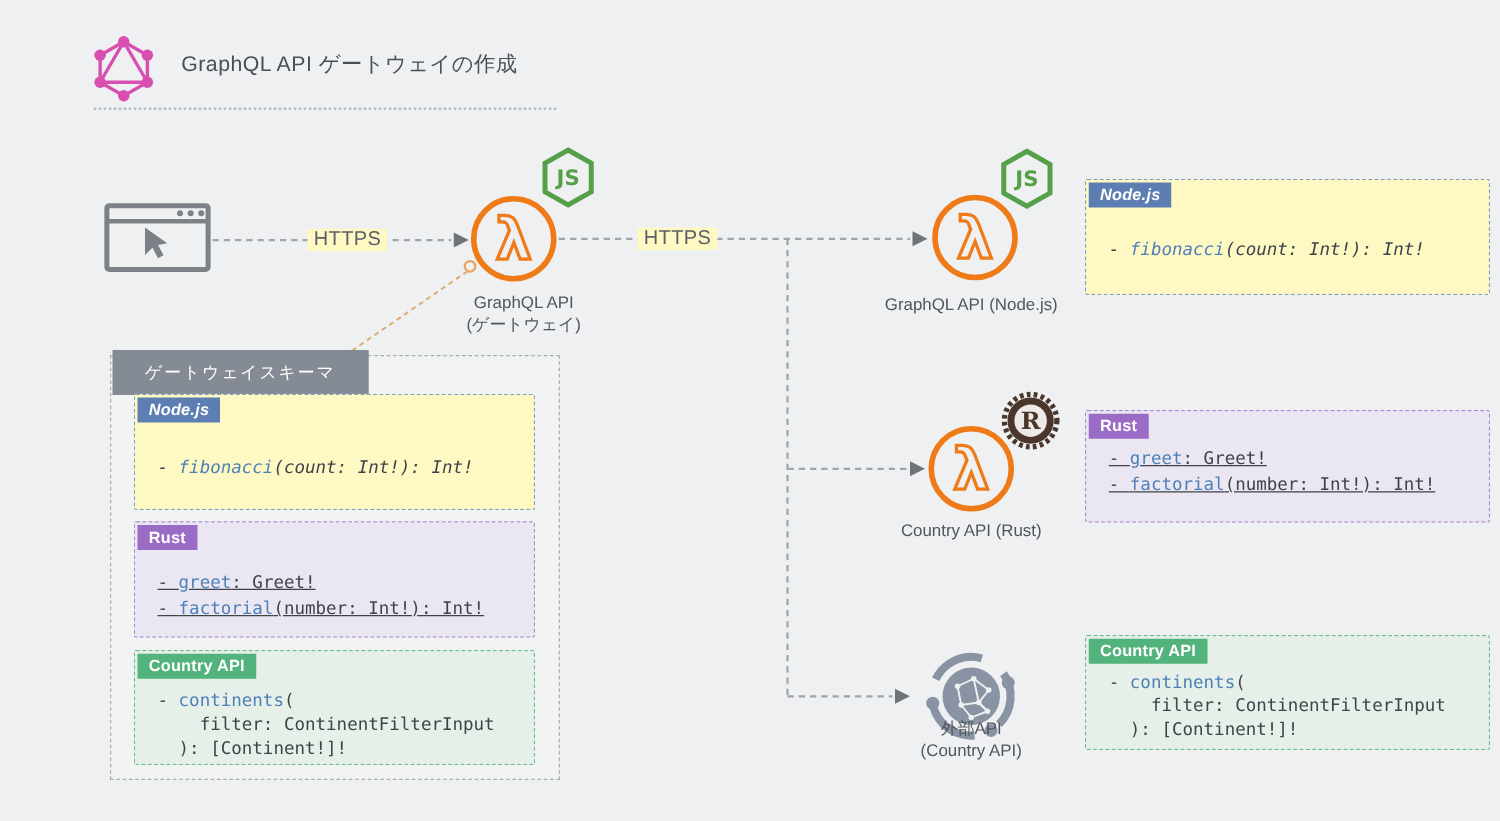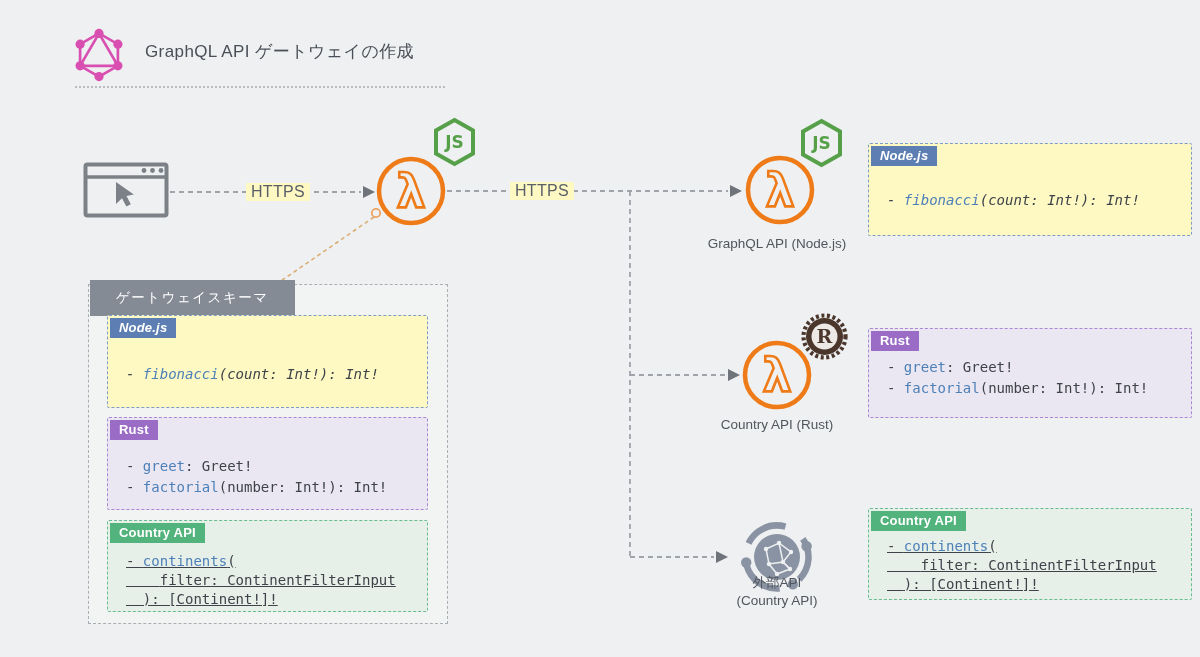--- a/index.html
+++ b/index.html
@@ -26,25 +26,25 @@
     background:#858b95;color:#fff;font-size:13.5px;letter-spacing:1.5px;}
 
   
   .code-box{position:absolute;box-sizing:border-box;border:1.6px dashed;border-radius:2px;
     font-family:"DejaVu Sans Mono","Liberation Mono",monospace;font-size:14px;color:#3e434a;}
   .code-box .tab{position:absolute;top:2px;left:2px;padding:2px 9px 3px;color:#fff;font-size:13px;font-weight:600;
     font-family:"Liberation Sans","DejaVu Sans",sans-serif;letter-spacing:.2px;}
   .code-box .lines{padding-left:18px;}
   .code-line{white-space:pre;height:20px;line-height:20px;}
   .v-rust .code-line{height:21px;line-height:21px;}
-  .v-country .code-line{height:19px;line-height:19px;text-decoration:underline;}
+  .v-country .code-line{height:19px;line-height:19px;}
   .fn{color:#4d80b8;}
   .v-node{background:#fef9c3;border-color:#7d9bc8;font-style:italic;}
   .v-node .tab{background:#5c7eb2;}
-  .v-rust{background:#ebe7f2;border-color:#a987d2;}
+  .v-rust{background:#ebe7f2;border-color:#a987d2;text-decoration:underline;}
   .v-rust .tab{background:#9a6cc5;}
   .v-country{background:#e6efe8;border-color:#68bd8f;}
   .v-country .tab{background:#52b47c;}
 </style>
 </head>
 <body>
 
 <div class="canvas">
 
   <svg class="wires" width="1200" height="657" viewBox="0 0 1200 657">
@@ -95,20 +95,24 @@
   <span class="edge-label" style="left:490px;top:182px">HTTPS</span>
 
   <svg class="abs" style="left:355px;top:155px" width="72" height="72" viewBox="0 0 72 72">
     <circle cx="36" cy="36" r="32" fill="none" stroke="#ee7b18" stroke-width="4.5"></circle>
     <text x="36" y="52" text-anchor="middle" font-size="46" font-weight="bold" font-family="DejaVu Sans, sans-serif" fill="none" stroke="#ee7b18" stroke-width="2.6">λ</text>
   </svg>
   <svg class="abs" style="left:412px;top:117px" width="45" height="50" viewBox="0 0 45 50">
     <polygon points="22.5,3 41,13.5 41,36.5 22.5,47 4,36.5 4,13.5" fill="#eef0f1" stroke="#57a04a" stroke-width="4"></polygon>
     <text x="22.5" y="31" text-anchor="middle" font-size="17" font-weight="bold" font-family="DejaVu Sans, sans-serif" fill="#57a04a">JS</text>
   </svg>
+  <div class="icon-label" style="left:320px;top:233px;width:158px">
+    <div>GraphQL API</div>
+    <div>(ゲートウェイ)</div>
+  </div>
 
   <svg class="abs" style="left:724px;top:154px" width="72" height="72" viewBox="0 0 72 72">
     <circle cx="36" cy="36" r="32" fill="none" stroke="#ee7b18" stroke-width="4.5"></circle>
     <text x="36" y="52" text-anchor="middle" font-size="46" font-weight="bold" font-family="DejaVu Sans, sans-serif" fill="none" stroke="#ee7b18" stroke-width="2.6">λ</text>
   </svg>
   <svg class="abs" style="left:779px;top:118px" width="45" height="50" viewBox="0 0 45 50">
     <polygon points="22.5,3 41,13.5 41,36.5 22.5,47 4,36.5 4,13.5" fill="#eef0f1" stroke="#57a04a" stroke-width="4"></polygon>
     <text x="22.5" y="31" text-anchor="middle" font-size="17" font-weight="bold" font-family="DejaVu Sans, sans-serif" fill="#57a04a">JS</text>
   </svg>
   <div class="icon-label" style="left:657px;top:235px;width:200px">GraphQL API (Node.js)</div>

